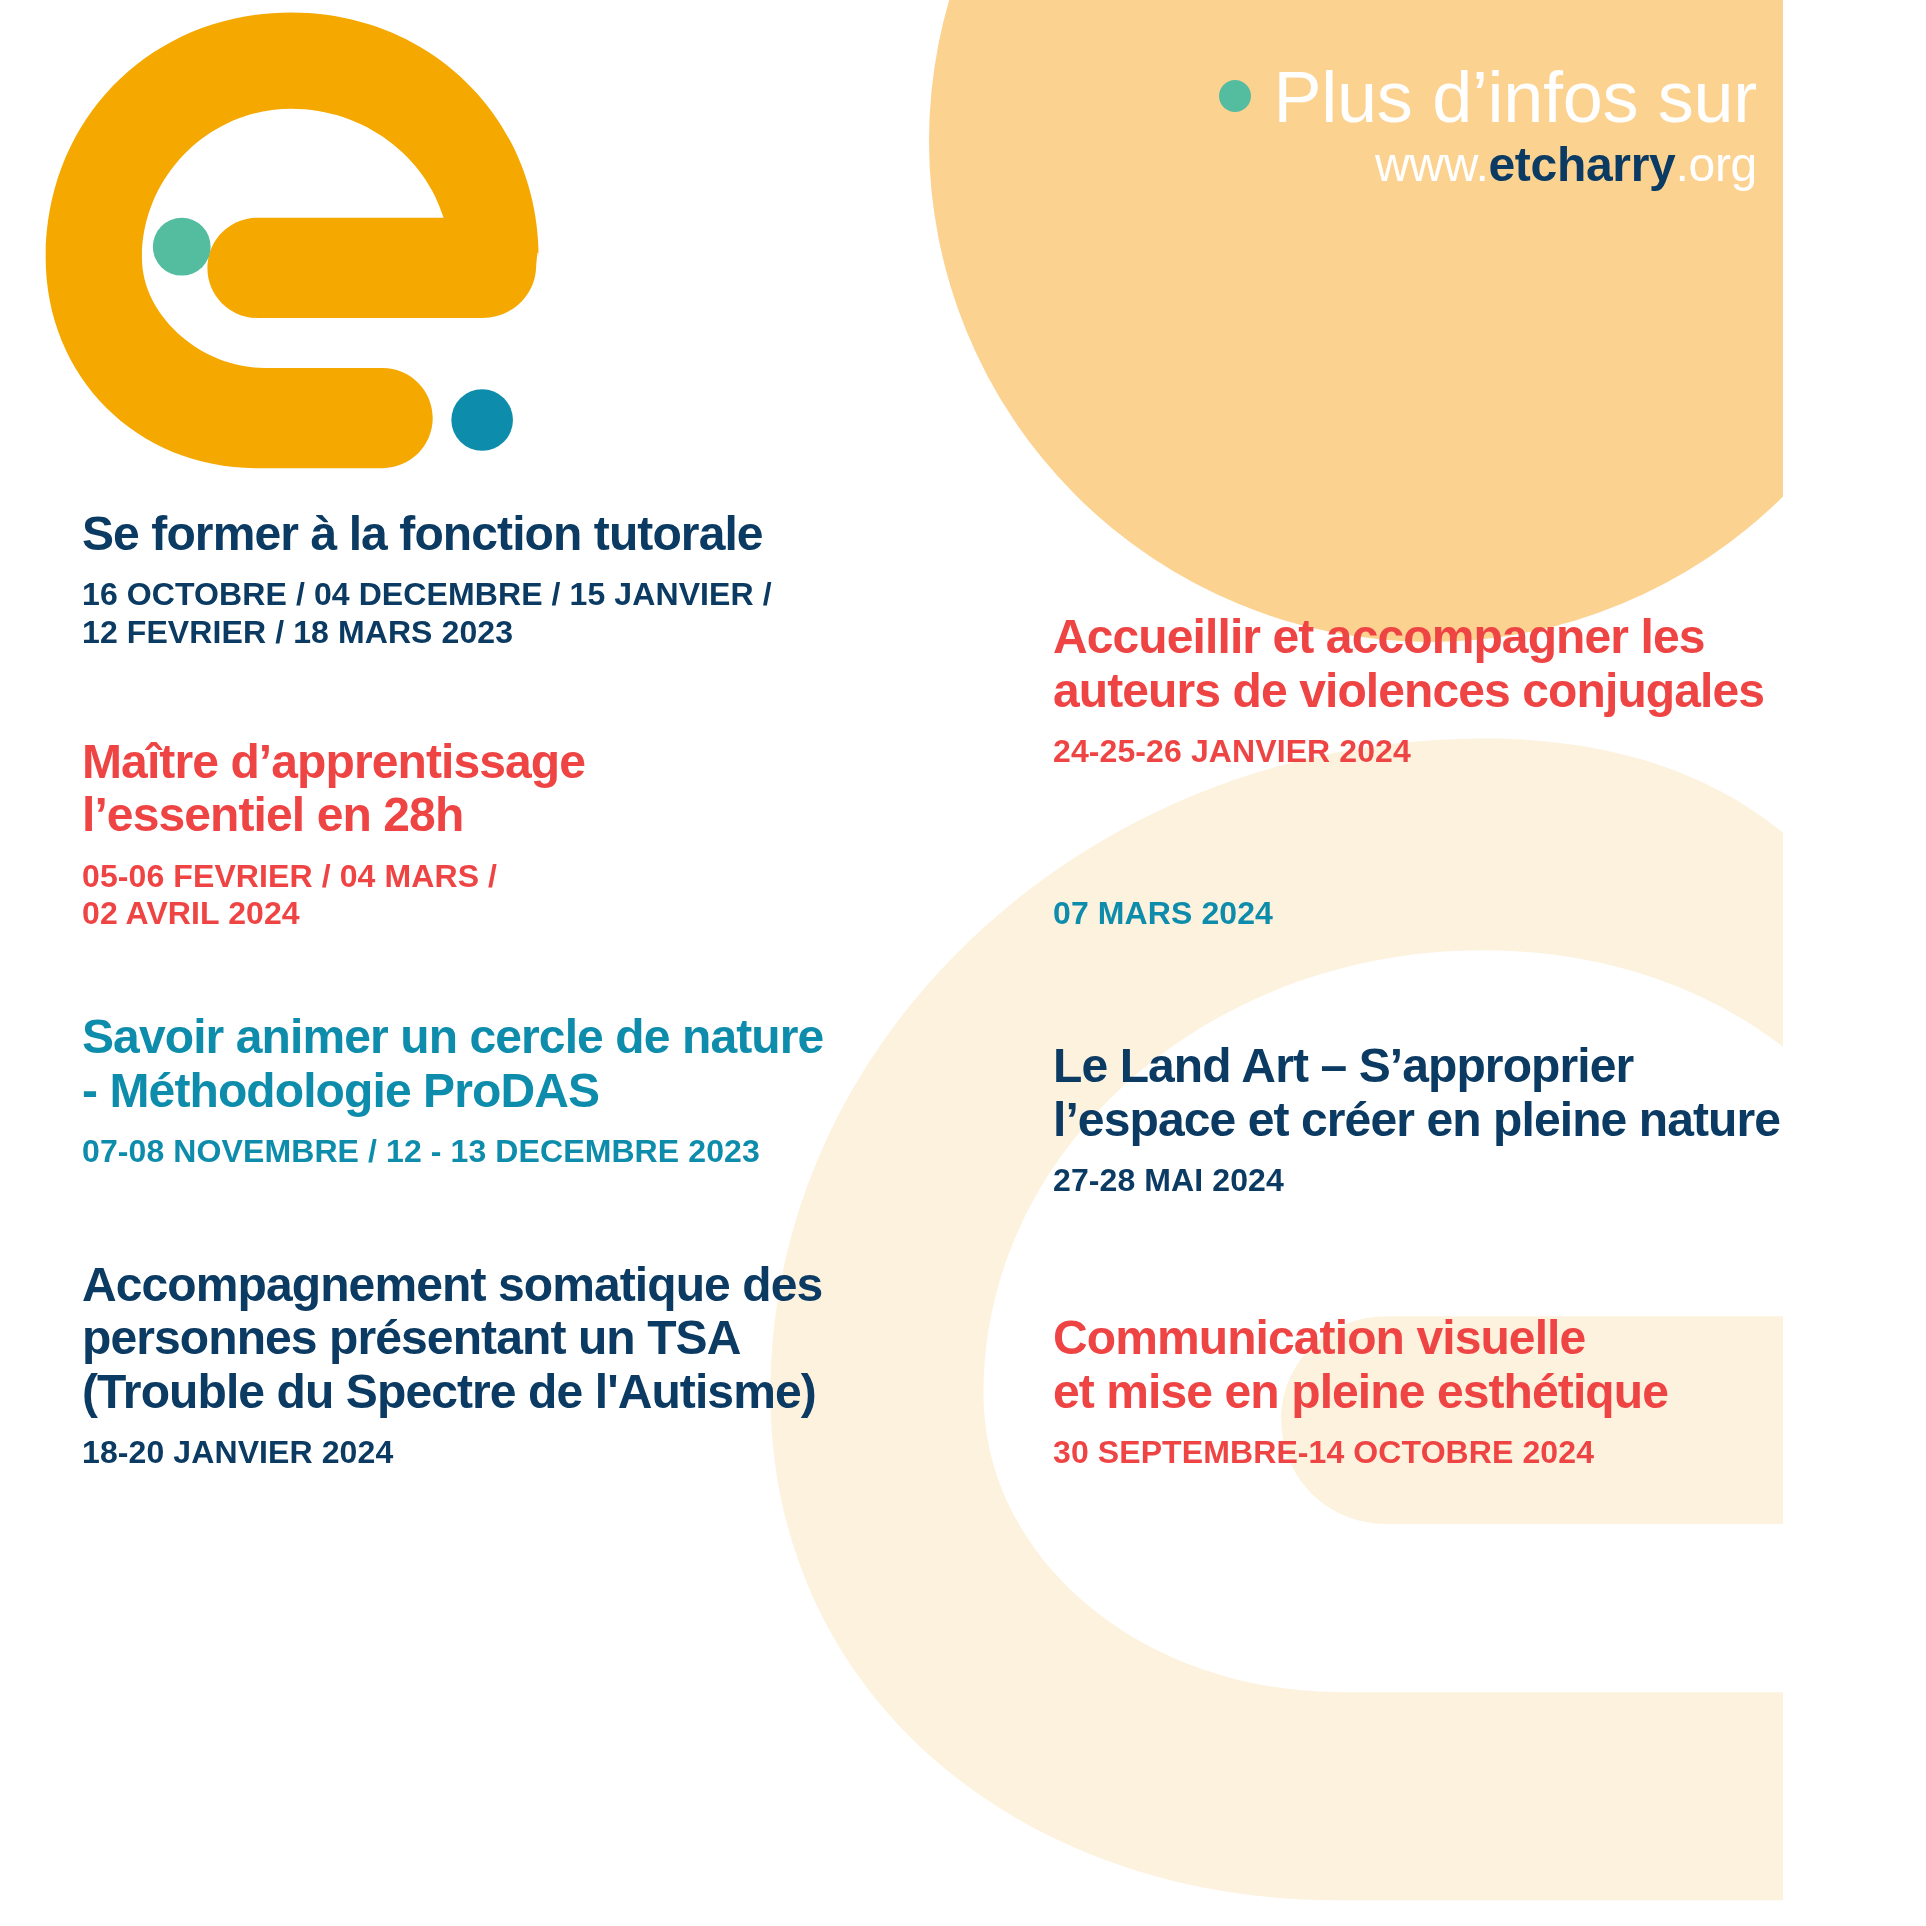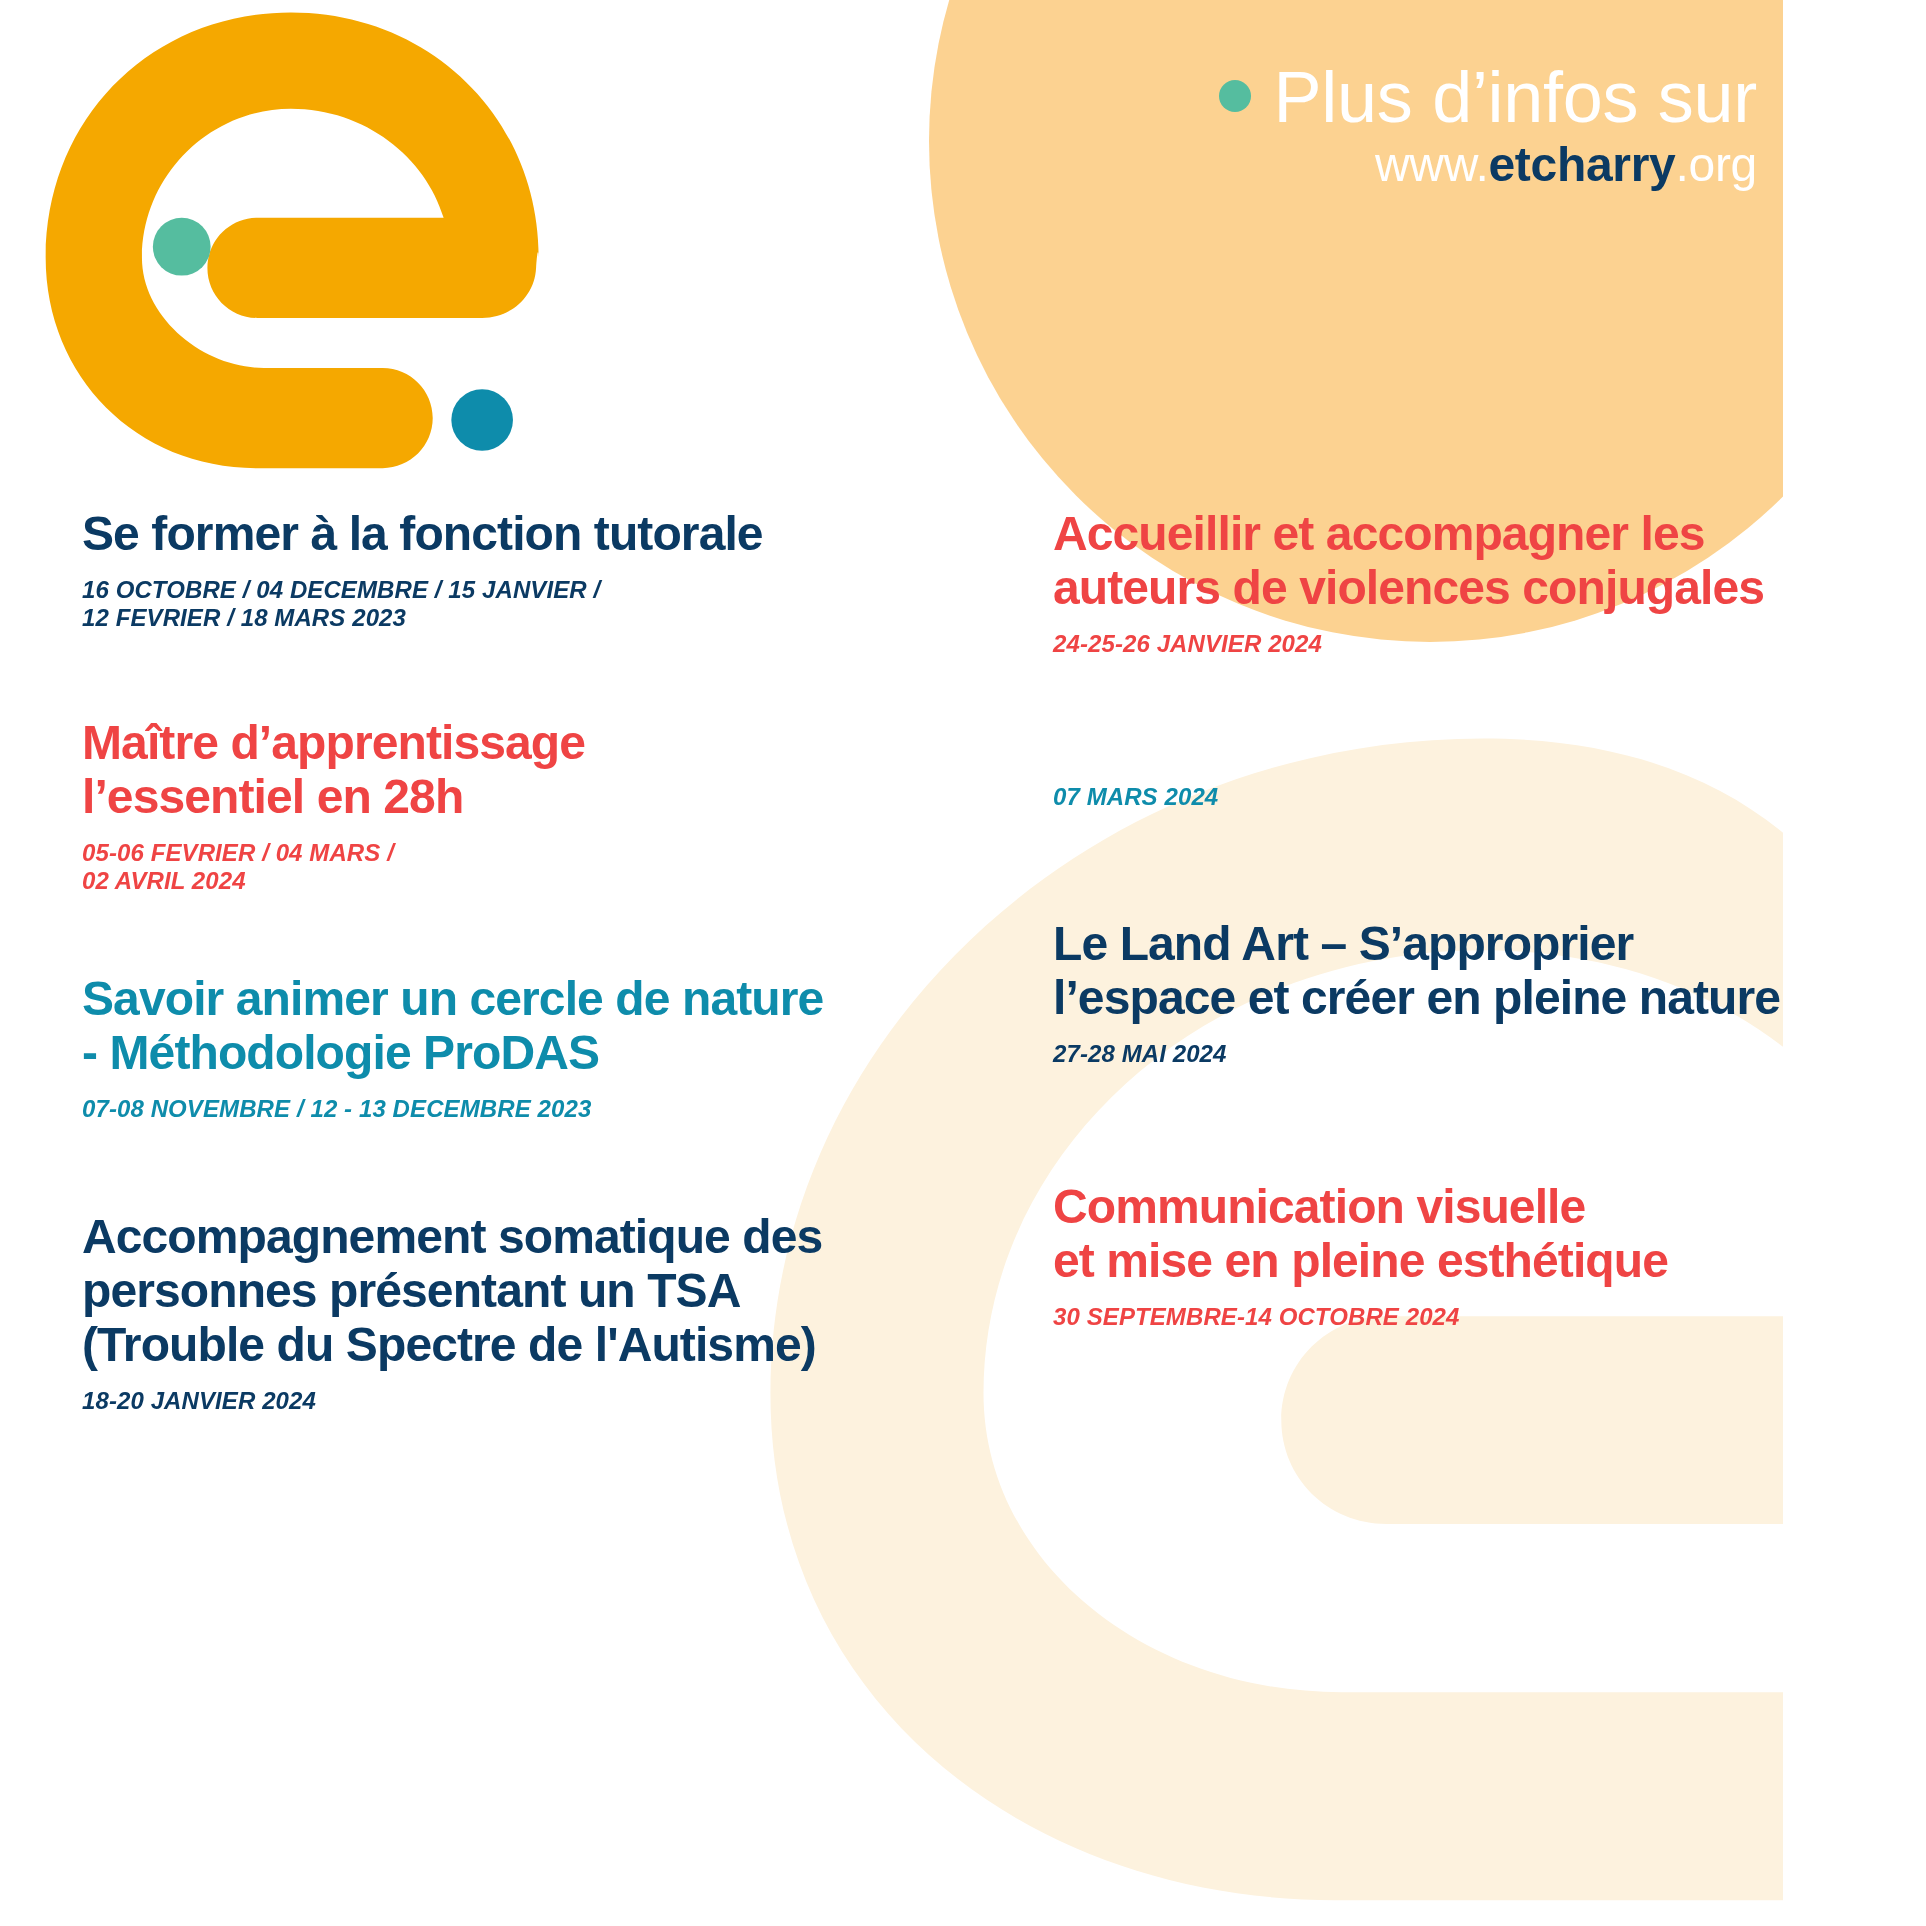--- a/index.html
+++ b/index.html
@@ -93,43 +93,43 @@
     position: absolute;
     left: 0;
     top: 507px;
     width: 1926px;
     display: flex;
     gap: 26px;
   }
   .col {
     display: flex;
     flex-direction: column;
+    justify-content: flex-end;
   }
   .col-left  { width: 963px; padding-left: 82px; box-sizing: border-box; }
   .col-right { width: 937px; padding-left: 64px; box-sizing: border-box; }
 
   .course {
     margin-bottom: 8px;
   }
   .course-title {
     font-size: 48px;
     font-weight: 700;
     line-height: 1.12;
     letter-spacing: -0.9px;
     margin: 0;
     white-space: pre-line;
   }
   .course-date {
-    font-size: 24px;
+    font-size: 32px;
     font-weight: 700;
     line-height: 1.18;
     letter-spacing: 0.1px;
     margin: 15.4px 0 0 0;
     white-space: pre-line;
-    font-style: italic;
   }
 
   .c-navy  { color: #0B3A63; }
   .c-green { color: #ef4444; }
   .c-teal  { color: #0E8CAB; }
 </style>
 </head>
 <body>
 
 <div id="poster">

